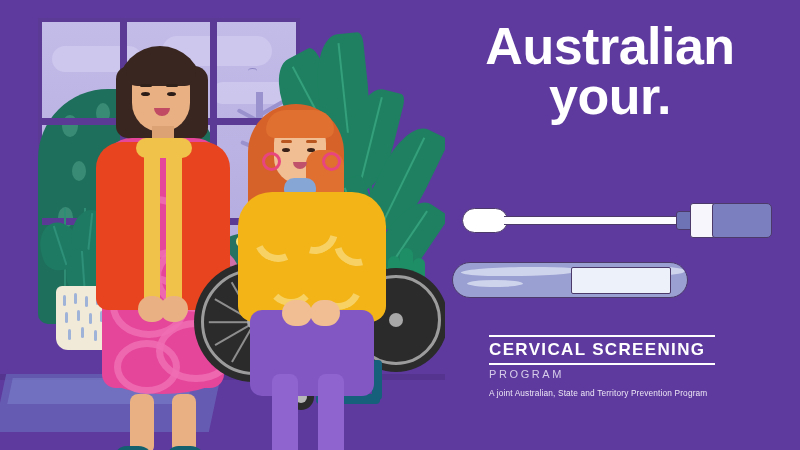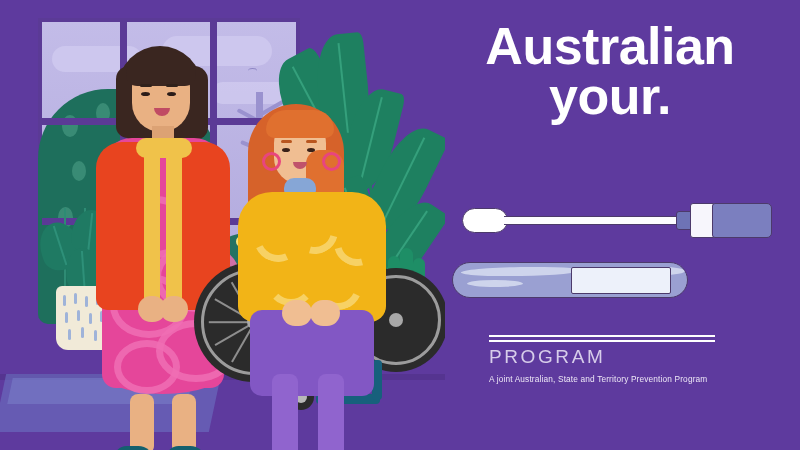--- a/index.html
+++ b/index.html
@@ -159,21 +159,21 @@
   .tube .g1{left:8px;top:4px;width:120px;height:9px;transform:rotate(-1deg);}
   .tube .g2{left:14px;top:17px;width:56px;height:7px;}
   .tube .g3{left:188px;top:4px;width:44px;height:8px;}
 
   
   .logo{position:absolute;left:489px;top:333px;width:226px;}
   .logo .l1{color:#D7CDEA;font-size:16.5px;letter-spacing:2.6px;font-weight:400;line-height:1.25;}
   .logo .rule{height:2px;background:#FFFFFF;margin:2px 0 3px;}
   .logo .l2{color:#FFFFFF;font-size:17px;letter-spacing:1.35px;font-weight:700;line-height:1.2;}
   .logo .rule2{height:1.6px;background:#FFFFFF;margin:3px 0 3px;}
-  .logo .l3{color:#D7CDEA;font-size:19px;letter-spacing:2.6px;font-weight:400;line-height:1.25;}
+  .logo .l3{color:#D7CDEA;font-size:11px;letter-spacing:2.6px;font-weight:400;line-height:1.25;}
   .logo .l4{color:#EDE7F6;font-size:8.3px;letter-spacing:.15px;font-weight:400;margin-top:6px;}
 </style>
 </head>
 <body>
 
 <div class="banner">
 
   <div class="illustration">
 
     <div class="window">
@@ -388,18 +388,19 @@
 
   <div class="tube">
     <div class="gloss g1"></div>
     <div class="gloss g2"></div>
     <div class="gloss g3"></div>
     <div class="label"></div>
   </div>
 
   <div class="logo">
     <div class="rule"></div>
+    <div class="l2">CERVICAL SCREENING</div>
     <div class="rule2"></div>
     <div class="l3">PROGRAM</div>
     <div class="l4">A joint Australian, State and Territory Prevention Program</div>
   </div>
 
 </div>
 
 </body></html>

